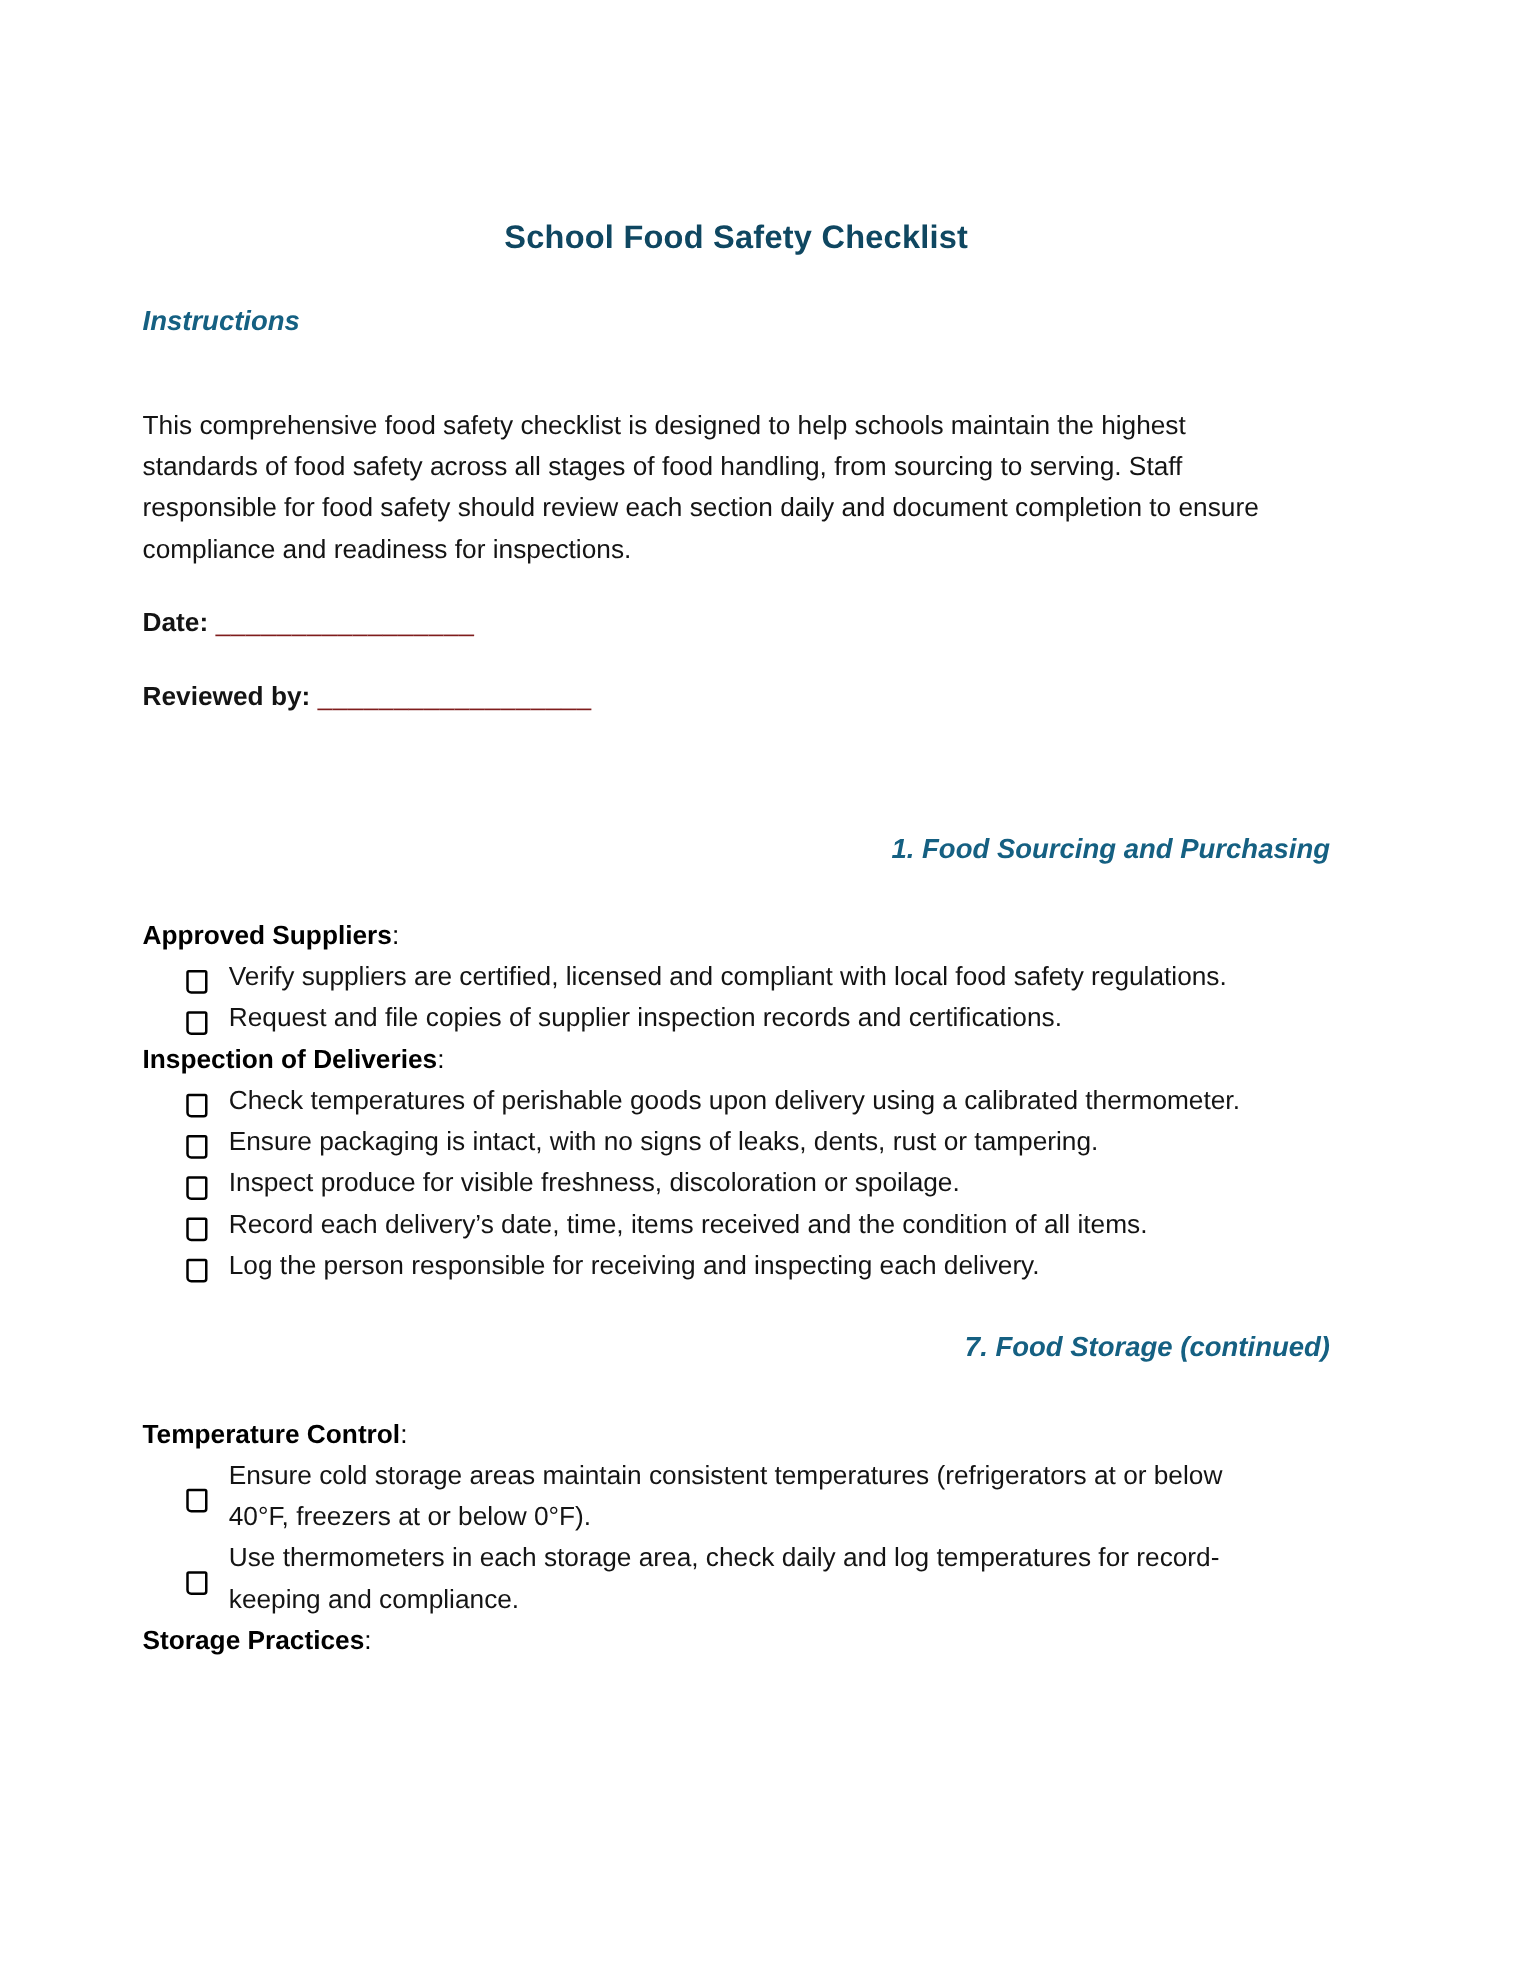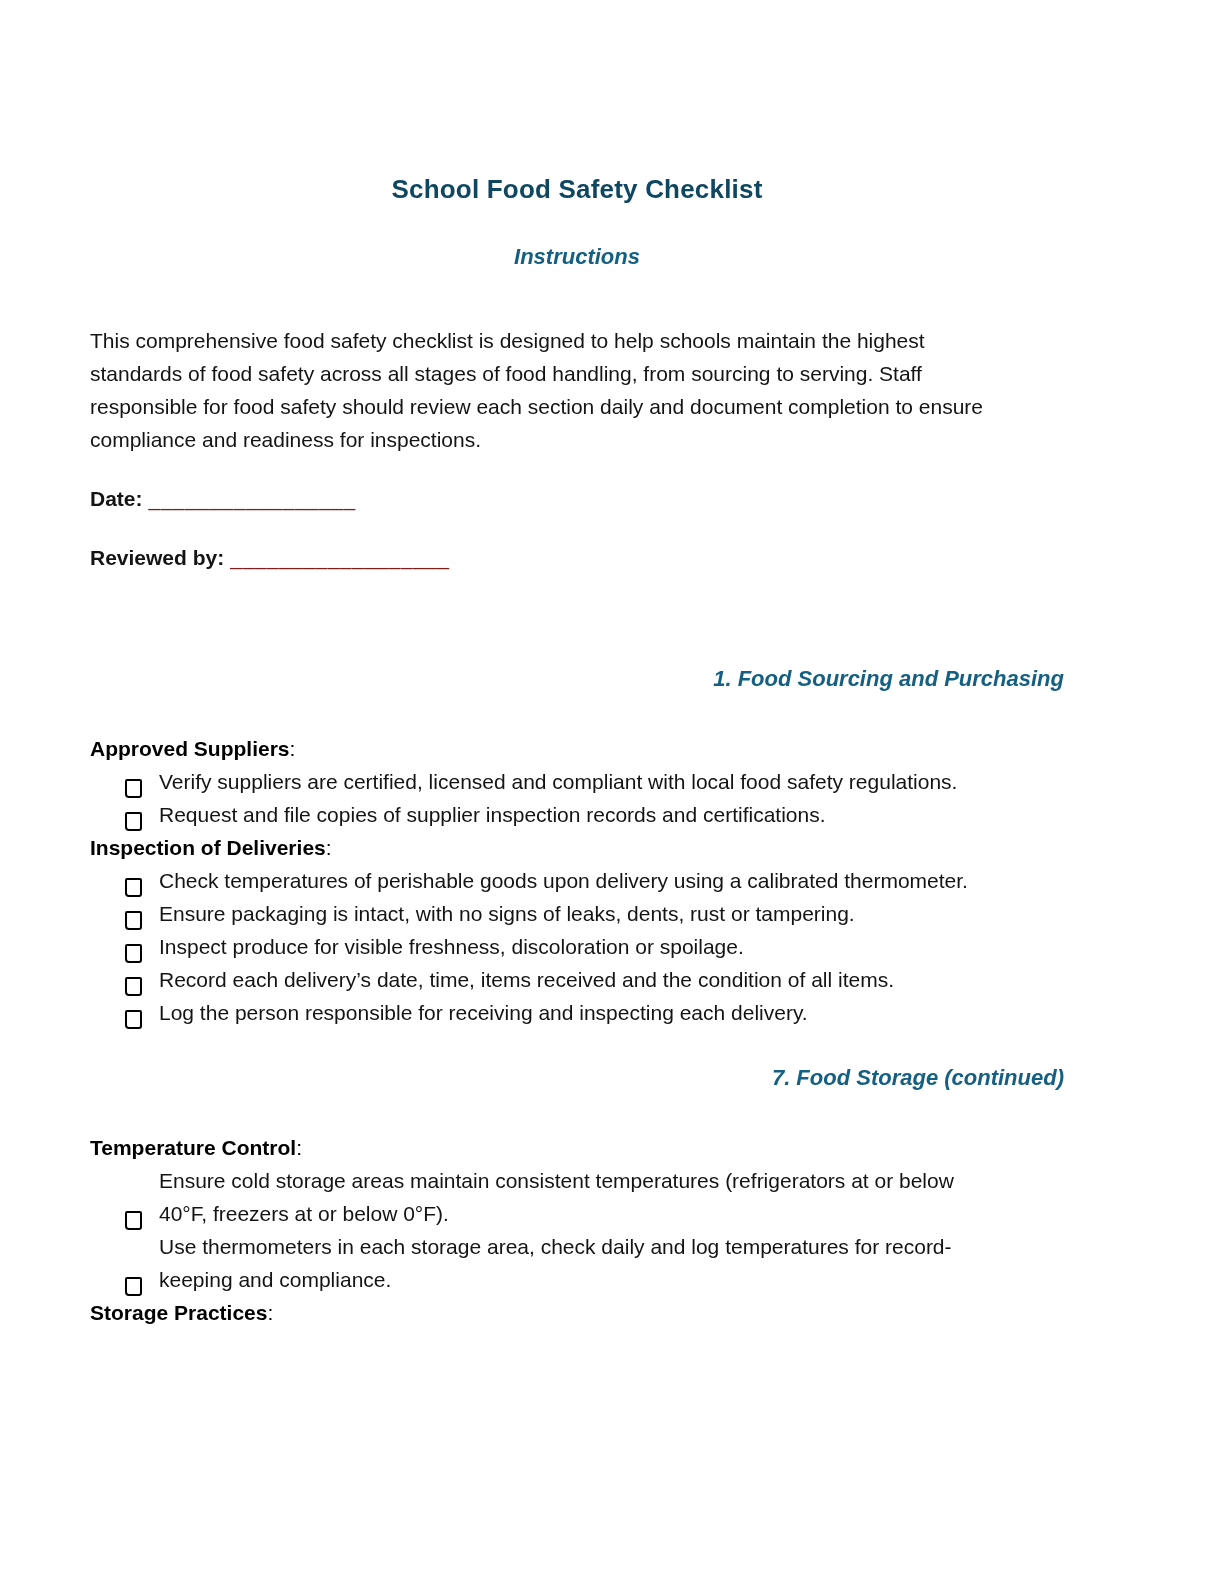--- a/index.html
+++ b/index.html
@@ -11,40 +11,39 @@
     width: 1222px;
     height: 1581px;
     overflow: hidden;
     font-family: "Liberation Sans", "DejaVu Sans", sans-serif;
     color: var(--text, #141414);
   }
   .doc {
     box-sizing: border-box;
     width: 1222px;
     height: 1530px;
-    padding: 173px 158px 0 90px;
+    padding: 173px 158px 0 114px;
   }
   .doc * { margin: 0; }
 
   .title {
     text-align: center;
     font-size: 26px;
     line-height: 32px;
     font-weight: bold;
     color: var(--heading-dark, #0F4761);
     letter-spacing: 0.2px;
   }
   .instructions-heading {
     margin-top: 37px;
     font-size: 22px;
     line-height: 30px;
     font-weight: bold;
     font-style: italic;
     color: var(--heading-medium, #156082);
-    text-align: center;
   }
   .intro {
     margin-top: 52px;
     font-size: 21px;
     line-height: 33px;
     max-width: 921px;
   }
   .field {
     font-size: 21px;
     line-height: 33px;
@@ -68,21 +67,21 @@
   .group-label {
     font-size: 21px;
     line-height: 33px;
     font-weight: bold;
     color: #000000;
   }
   .group-label .colon { font-weight: normal; }
 
   .check-item {
     display: flex;
-    align-items: flex-end;
+    align-items: center;
     padding-left: 35px;
     font-size: 21px;
     line-height: 33px;
   }
   .checkbox {
     flex: 0 0 auto;
     width: 13px;
     height: 15px;
     border: 2px solid #000000;
     border-radius: 2px 2px 3px 4px;

